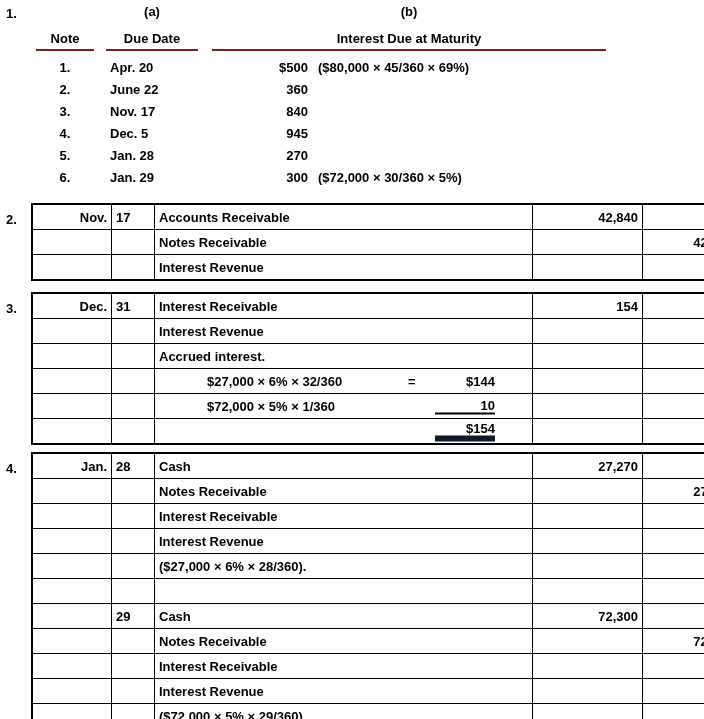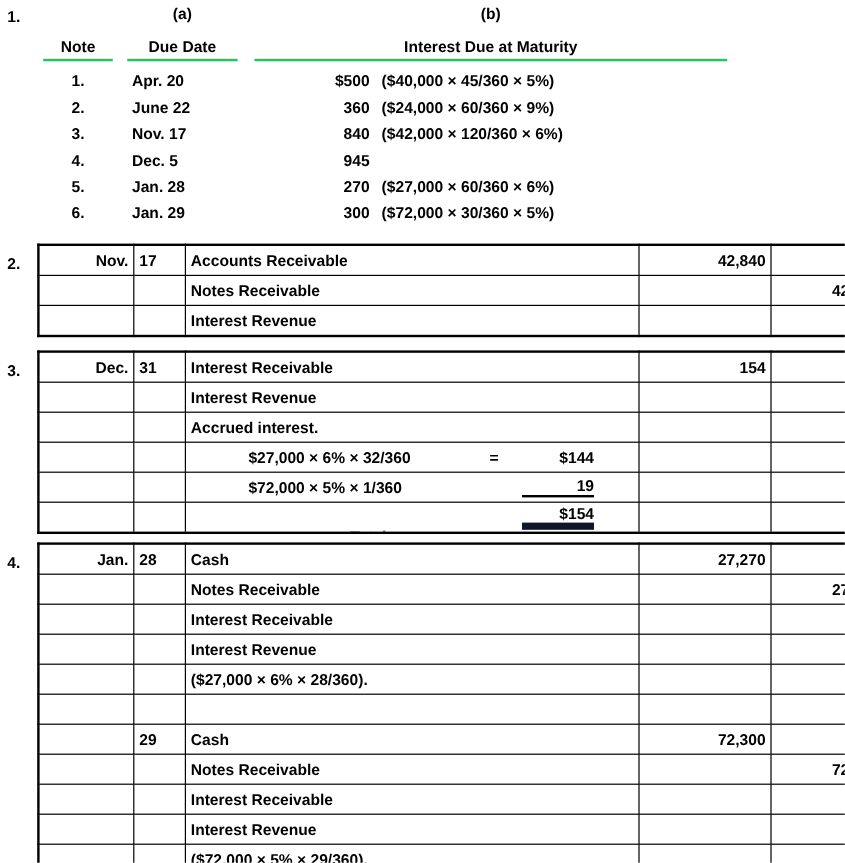--- a/index.html
+++ b/index.html
@@ -45,21 +45,21 @@
     text-align: center;
     font-size: 13px;
   }
 
   .col-head {
     position: absolute;
     top: 31px;
     font-size: 13px;
     text-align: center;
     padding-bottom: 3px;
-    border-bottom: 2px solid #22c55e;
+    border-bottom: 2px solid #7f1d1d;
     box-sizing: border-box;
   }
   #head-note { left: 36px; width: 58px; }
   #head-due  { left: 106px; width: 92px; }
   #head-int  { left: 212px; width: 394px; }
 
   .sched-row {
     position: absolute;
     left: 0;
     width: 704px;
@@ -189,44 +189,41 @@
   <div class="sched-head-b">(b)</div>
 
   <div class="col-head" id="head-note">Note</div>
   <div class="col-head" id="head-due">Due Date</div>
   <div class="col-head" id="head-int">Interest Due at Maturity</div>
 
   <div class="sched-row" style="top:60px">
     <span class="sched-note">1.</span>
     <span class="sched-date">Apr. 20</span>
     <span class="sched-amt">$500</span>
-    <span class="sched-calc">($40,000 × 45/360 × 5%)</span>
+    <span class="sched-calc">($80,000 × 45/360 × 69%)</span>
   </div>
   <div class="sched-row" style="top:82px">
     <span class="sched-note">2.</span>
     <span class="sched-date">June 22</span>
     <span class="sched-amt">360</span>
-    <span class="sched-calc">($24,000 × 60/360 × 9%)</span>
   </div>
   <div class="sched-row" style="top:104px">
     <span class="sched-note">3.</span>
     <span class="sched-date">Nov. 17</span>
     <span class="sched-amt">840</span>
-    <span class="sched-calc">($42,000 × 120/360 × 6%)</span>
   </div>
   <div class="sched-row" style="top:126px">
     <span class="sched-note">4.</span>
     <span class="sched-date">Dec. 5</span>
     <span class="sched-amt">945</span>
   </div>
   <div class="sched-row" style="top:148px">
     <span class="sched-note">5.</span>
     <span class="sched-date">Jan. 28</span>
     <span class="sched-amt">270</span>
-    <span class="sched-calc">($27,000 × 60/360 × 6%)</span>
   </div>
   <div class="sched-row" style="top:170px">
     <span class="sched-note">6.</span>
     <span class="sched-date">Jan. 29</span>
     <span class="sched-amt">300</span>
     <span class="sched-calc">($72,000 × 30/360 × 5%)</span>
   </div>
 </div>
 
 <div class="entry-wrap" style="top:0">
@@ -297,21 +294,21 @@
         <td class="c-debit"></td>
         <td class="c-credit"></td>
       </tr>
 
       <tr>
         <td class="c-month"></td>
         <td class="c-day"></td>
         <td class="c-desc">
           <span class="calc-line">
             <span class="calc-expr">$72,000 × 5% × 1/360</span>
-            <span class="calc-val ul-sub">19</span>
+            <span class="calc-val ul-sub">10</span>
           </span>
         </td>
         <td class="c-debit"></td>
         <td class="c-credit"></td>
       </tr>
 
       <tr>
         <td class="c-month"></td>
         <td class="c-day"></td>
         <td class="c-desc">

